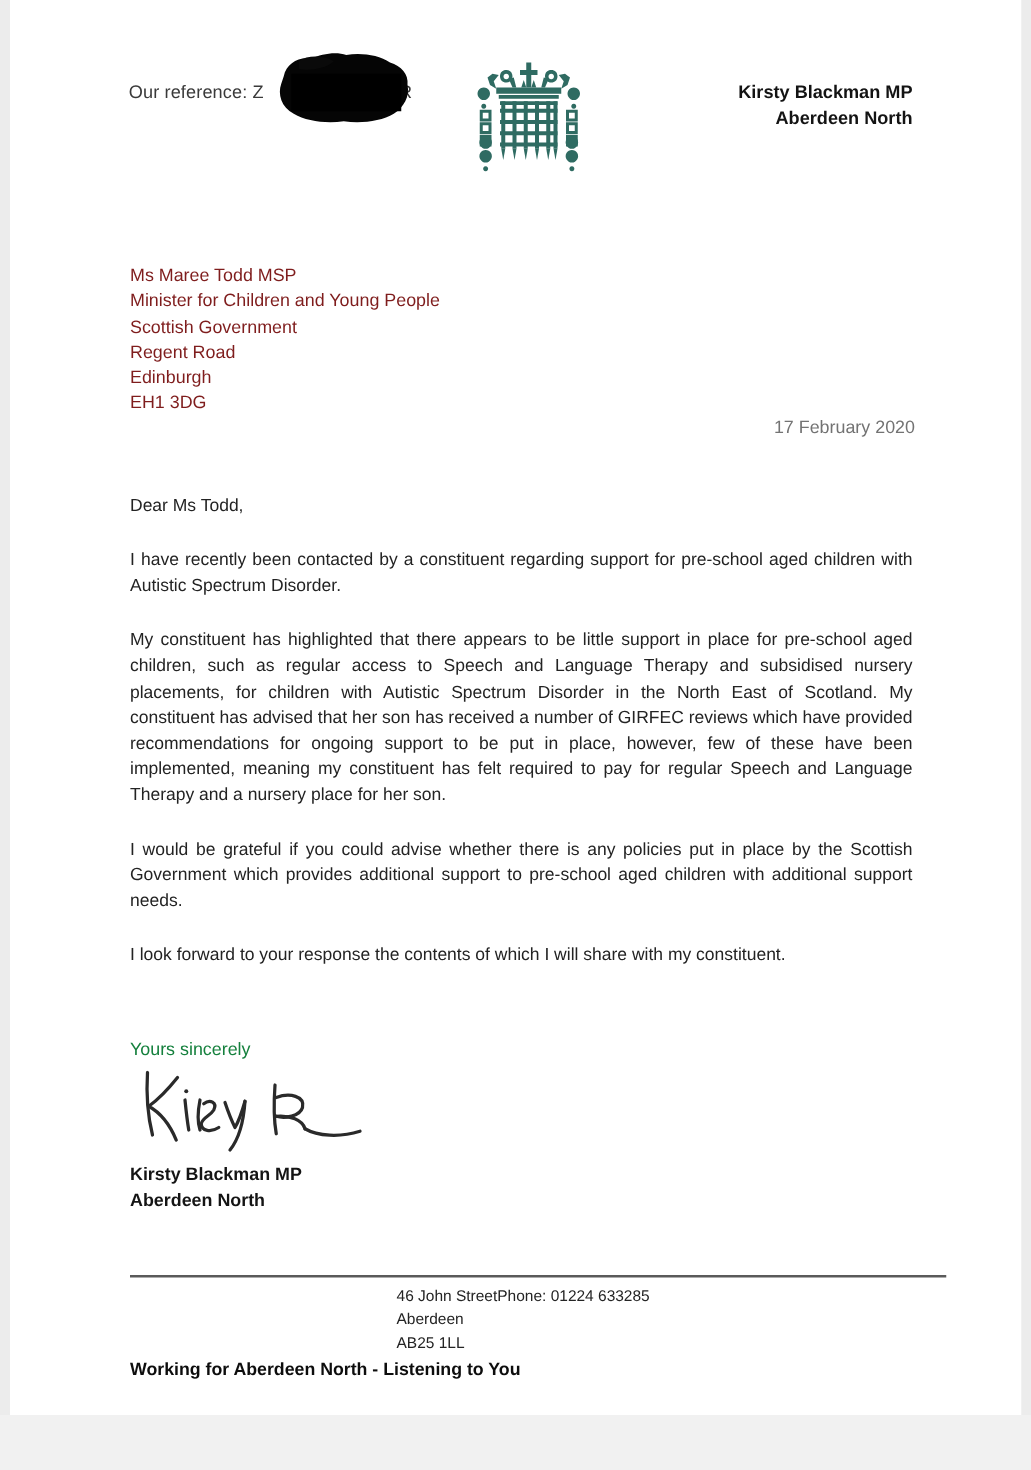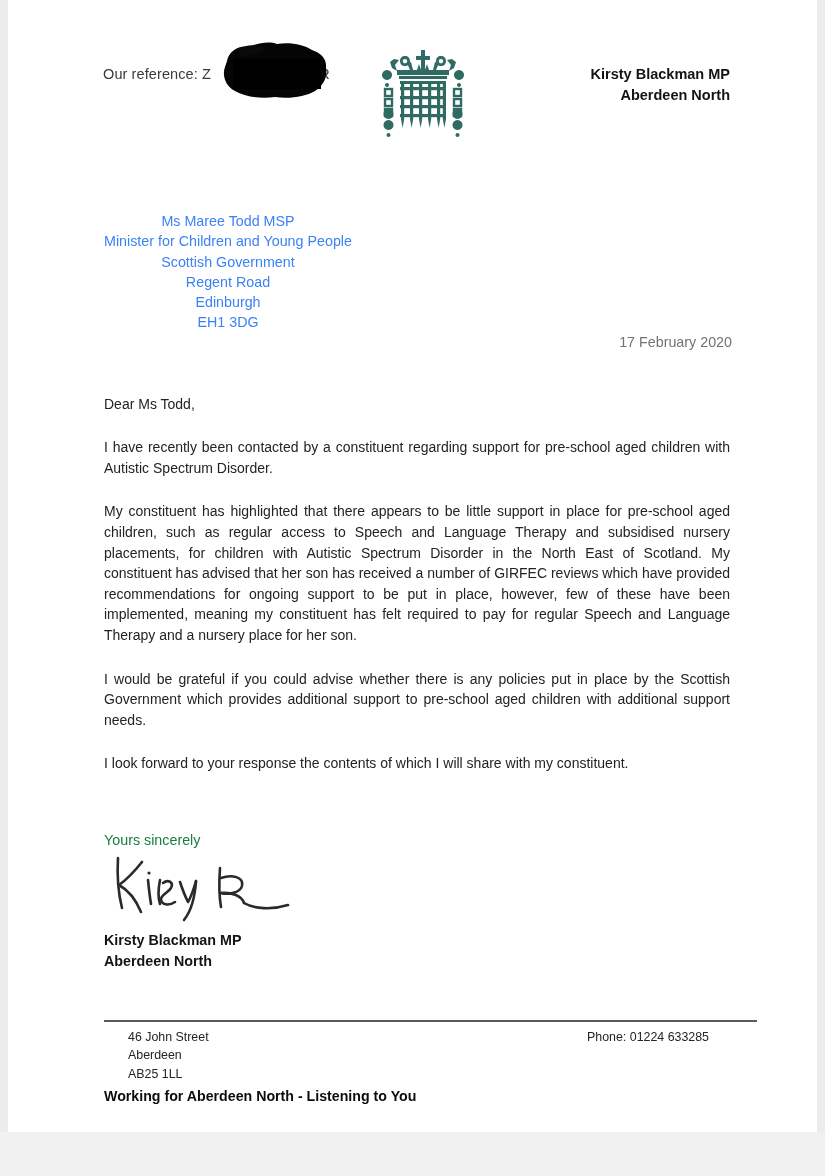--- a/index.html
+++ b/index.html
@@ -84,22 +84,21 @@
     color: #131313;
   }
 
   
   #recipient {
     position: absolute;
     left: 96px;
     top: 211px;
     font-size: 14.3px;
     line-height: 1.42;
-    color: #3b82f6;
-    text-align: center;
+    color: #7f1d1d;
   }
   #letter-date {
     position: absolute;
     right: 85px;
     top: 334px;
     font-size: 14.3px;
     color: #737373;
   }
   #letter-body {
     position: absolute;
@@ -152,21 +151,21 @@
     width: 653px;
   }
   #footer-rule {
     width: 653px;
     height: 0;
     border-top: 2px solid #5a5a5a;
     margin: 0 0 6px 0;
   }
   #footer-cols {
     display: flex;
-    justify-content: space-between;
+    justify-content: center;
     align-items: flex-start;
     font-size: 12.4px;
     color: #242424;
     line-height: 1.48;
   }
   #footer-left {
     padding-left: 24px;
   }
   #footer-right {
     text-align: right;

